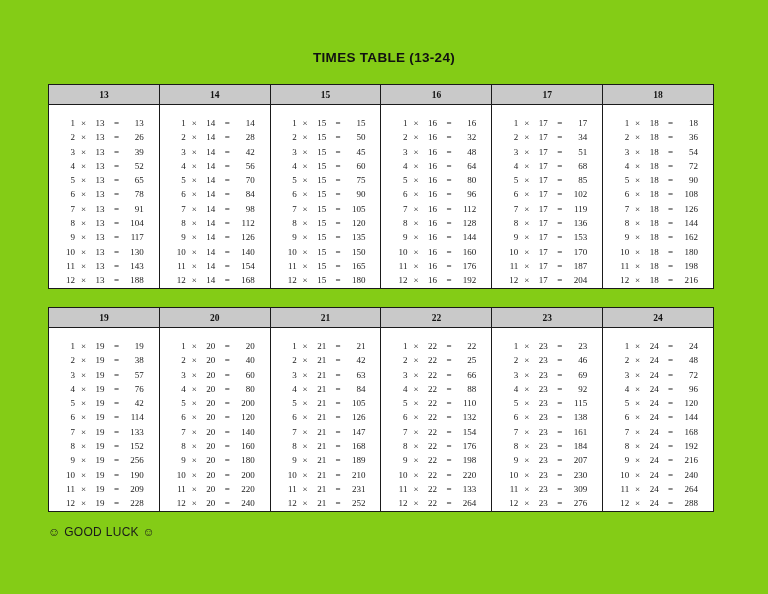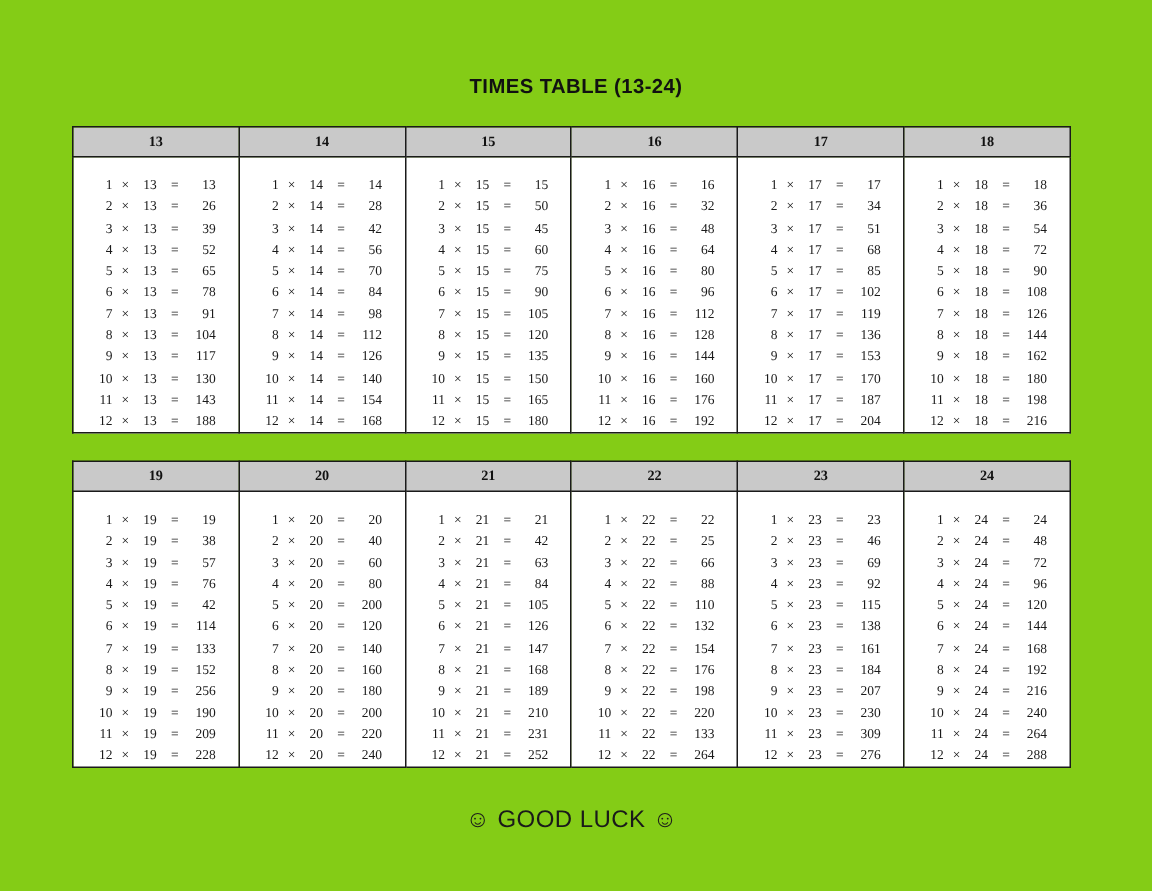--- a/index.html
+++ b/index.html
@@ -59,23 +59,23 @@
     font-size: 9px;
     line-height: 14.3px;
     white-space: nowrap;
   }
   .eq-line .m  { width: 16px; text-align: right; }
   .eq-line .op { width: 17px; text-align: center; }
   .eq-line .b  { width: 16px; text-align: center; }
   .eq-line .eq { width: 17px; text-align: center; }
   .eq-line .r  { flex: 1; text-align: right; padding-right: 2px; }
   .footer {
-    margin-top: 26px;
-    text-align: center;
-    font-size: 16px;
+    margin-top: 13px;
+    text-align: left;
+    font-size: 12px;
     color: #1a1a1a;
     letter-spacing: 0.3px;
   }
 </style>
 </head>
 <body>
 
 <div class="page">
   <div class="title">TIMES TABLE (13-24)</div>
   <div class="sheet">

